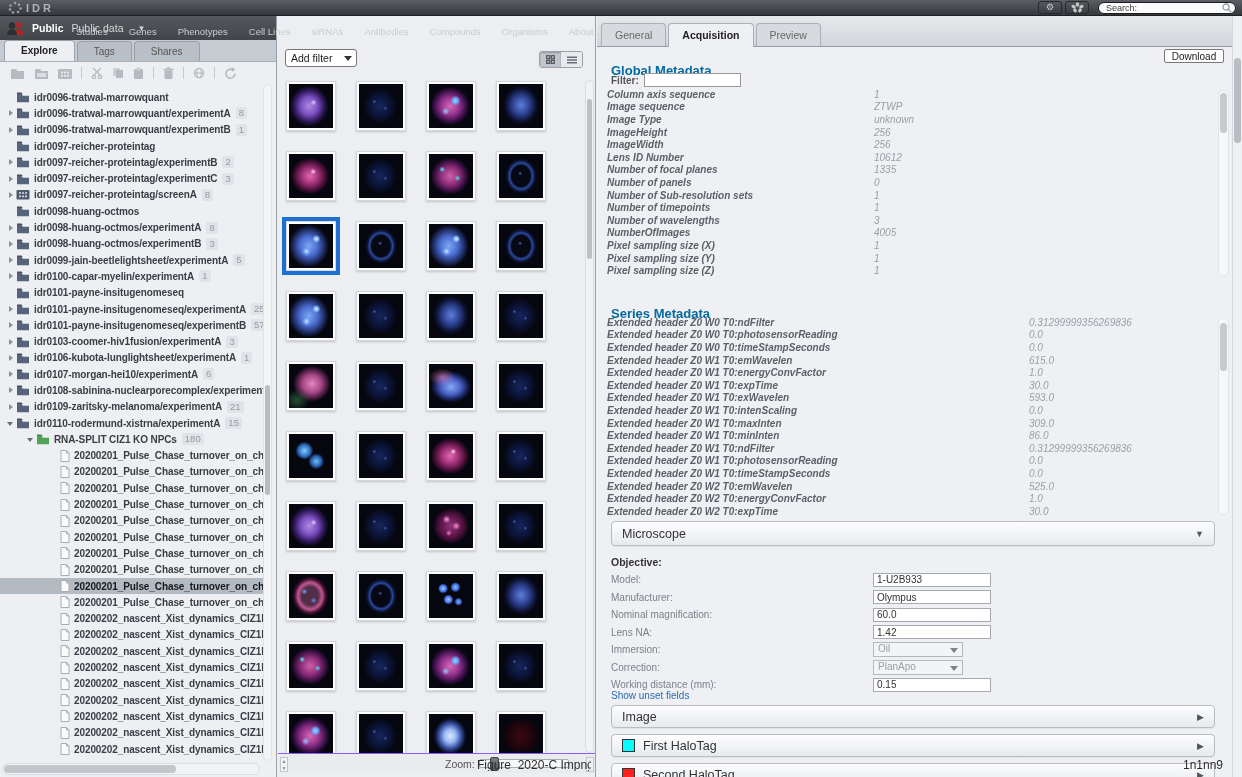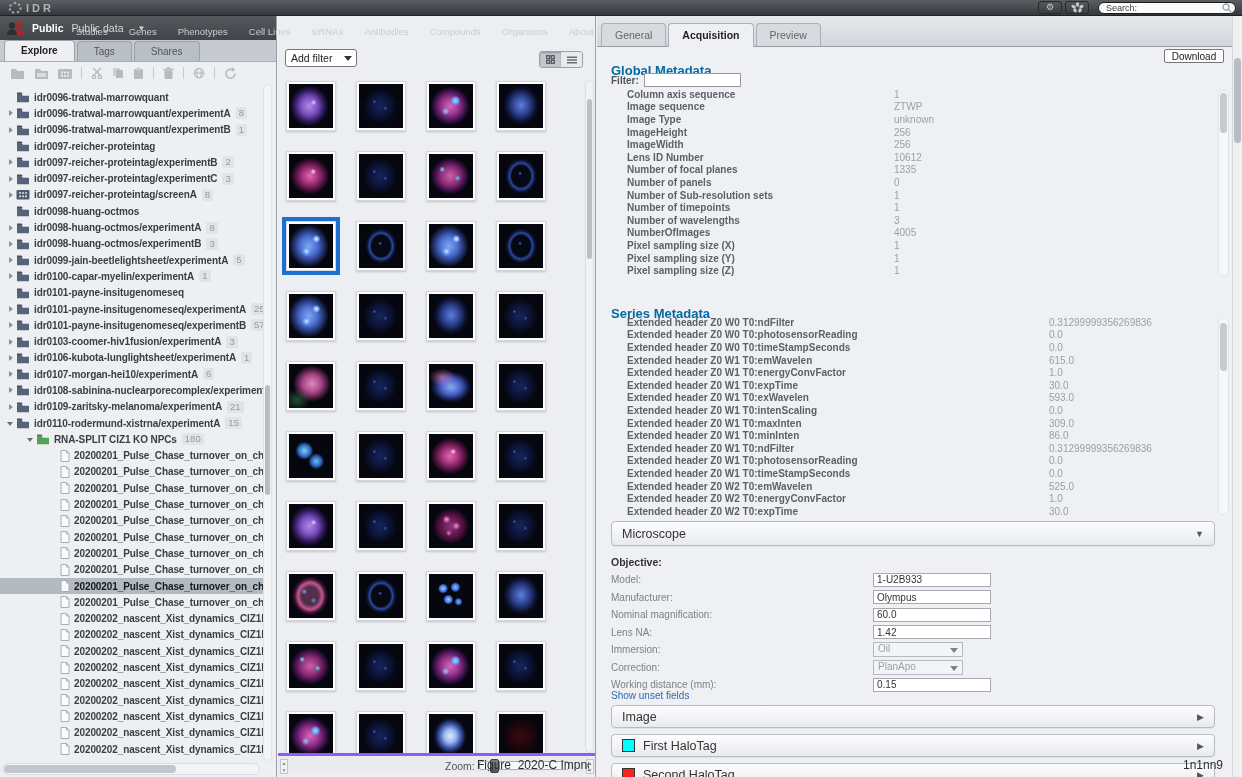--- a/index.html
+++ b/index.html
@@ -92,21 +92,21 @@
   .v-cyan-blobs{background-image:radial-gradient(circle 9px at 35% 38%,#7fd0f8 0%,#2e6ac0 65%,transparent 100%),radial-gradient(circle 8px at 62% 62%,#6fc0f0 0%,#2a5cb0 65%,transparent 100%);}
   .v-magenta-dots{background-image:radial-gradient(circle 4px at 40% 35%,#ff9ad8,transparent),radial-gradient(circle 4px at 62% 50%,#ff8ad0,transparent),radial-gradient(circle 3px at 45% 66%,#f07ac0,transparent),radial-gradient(ellipse 55% 55% at 50% 50%,#90357a 0%,#501040 50%,transparent 75%);}
   .v-pink-dots{background-image:radial-gradient(circle 3px at 35% 40%,#68a0ff,transparent),radial-gradient(circle 3px at 56% 60%,#5890f8,transparent),radial-gradient(ellipse 50% 55% at 48% 50%,rgba(230,120,180,.35) 38%,#c05890 55%,#401030 70%,transparent 82%);}
   .v-blue-dots{background-image:radial-gradient(circle 5px at 32% 33%,#9fd0ff 0%,#3a6ae0 70%,transparent 100%),radial-gradient(circle 5px at 60% 30%,#8fc4ff 0%,#3764d8 70%,transparent 100%),radial-gradient(circle 5px at 44% 58%,#a8d4ff 0%,#3a6ae0 70%,transparent 100%),radial-gradient(circle 4px at 67% 63%,#7fb4f8 0%,#3058c8 70%,transparent 100%);}
   .v-blue-white{background-image:radial-gradient(ellipse 45% 50% at 48% 50%,#dceaff 0%,#9ab8f0 30%,#3c55a8 55%,#0e1434 75%,transparent 85%);}
   .v-dark-red{background-image:radial-gradient(ellipse 55% 55% at 50% 50%,#3a0a14 0%,#1a050a 55%,transparent 78%);}
   .mid-vscroll{position:absolute;right:1px;top:64px;width:9px;height:673px;background:#f1f2f4;
                border:1px solid #dcdee2;border-radius:5px;}
   .mid-vthumb{position:absolute;left:1px;top:18px;width:5px;height:160px;background:#bcc0c6;border-radius:4px;}
   .zoombar{position:absolute;left:0;top:737px;width:318px;height:20px;background:#e9ebee;
-           border-top:3px solid #8b5cf6;}
+           border-top:1px solid #8b5cf6;}
   .zoom-label{position:absolute;left:167px;top:4px;font-size:10.5px;color:#555;}
   .zoom-track{position:absolute;left:201px;top:5px;width:90px;height:9px;background:#f7f8f9;
               border:1px solid #a9adb3;border-radius:2px;}
   .zoom-thumb{position:absolute;left:212px;top:3px;width:9px;height:14px;
               background:linear-gradient(#7a7e84,#54585e);border:1px solid #3c3f44;border-radius:2px;}
   .scrollarrows{position:absolute;top:3px;width:8px;height:15px;border:1px solid #c2c5ca;background:#f2f3f5;
                 font-size:5px;line-height:7px;text-align:center;color:#888;}
 
   
   .right{position:absolute;left:597px;top:16px;width:645px;height:761px;background:#eef0f3;overflow:hidden;}
@@ -116,21 +116,21 @@
   .rtab{height:23px;line-height:23px;padding:0 13px;font-size:10.5px;color:#666;background:#d7dade;
         border:1px solid #aab0b6;border-bottom:none;border-radius:4px 4px 0 0;margin-right:2px;}
   .rtab.active{background:#eef0f3;color:#222;font-weight:bold;height:24px;margin-bottom:-1px;}
   .download-btn{position:absolute;right:18px;top:33px;width:60px;height:14px;background:#fdfdfd;
                 border:1px solid #777;border-radius:2px;font-size:10px;color:#222;text-align:center;
                 line-height:12px;}
   .meta-title{position:absolute;left:14px;font-size:13px;color:#0369a1;}
   .filter-row{position:absolute;left:14px;top:57px;display:flex;align-items:center;}
   .filter-label{font-weight:bold;font-size:10px;color:#555;}
   .filter-input{width:97px;height:14px;border:1px solid #999;background:#fff;margin-left:5px;font-size:10px;}
-  .kvlist{position:absolute;left:30px;width:606px;overflow:hidden;}
+  .kvlist{position:absolute;left:10px;width:606px;overflow:hidden;font-style:italic;}
   .kvrow{display:flex;height:12.6px;align-items:center;}
   .kvrow .k{width:267px;font-weight:bold;color:#5c6168;font-size:10px;white-space:nowrap;overflow:hidden;}
   .kvlist.series .kvrow .k{width:422px;}
   .kvrow .v{color:#9aa0a7;font-size:10px;white-space:nowrap;}
   .inner-scroll{position:absolute;left:621px;width:11px;background:#f6f7f8;border:1px solid #e2e4e7;border-radius:5px;}
   .inner-thumb{position:absolute;left:1px;width:7px;background:#c6c9ce;border-radius:4px;}
   .accordion{position:absolute;left:14px;width:604px;height:25px;
              background:linear-gradient(#fdfdfe,#e7eaee);border:1px solid #b8bdc4;border-radius:4px;
              display:flex;align-items:center;padding:0 10px;box-shadow:0 1px 1px rgba(0,0,0,.06);}
   .acc-title{font-size:12.5px;color:#333;}

